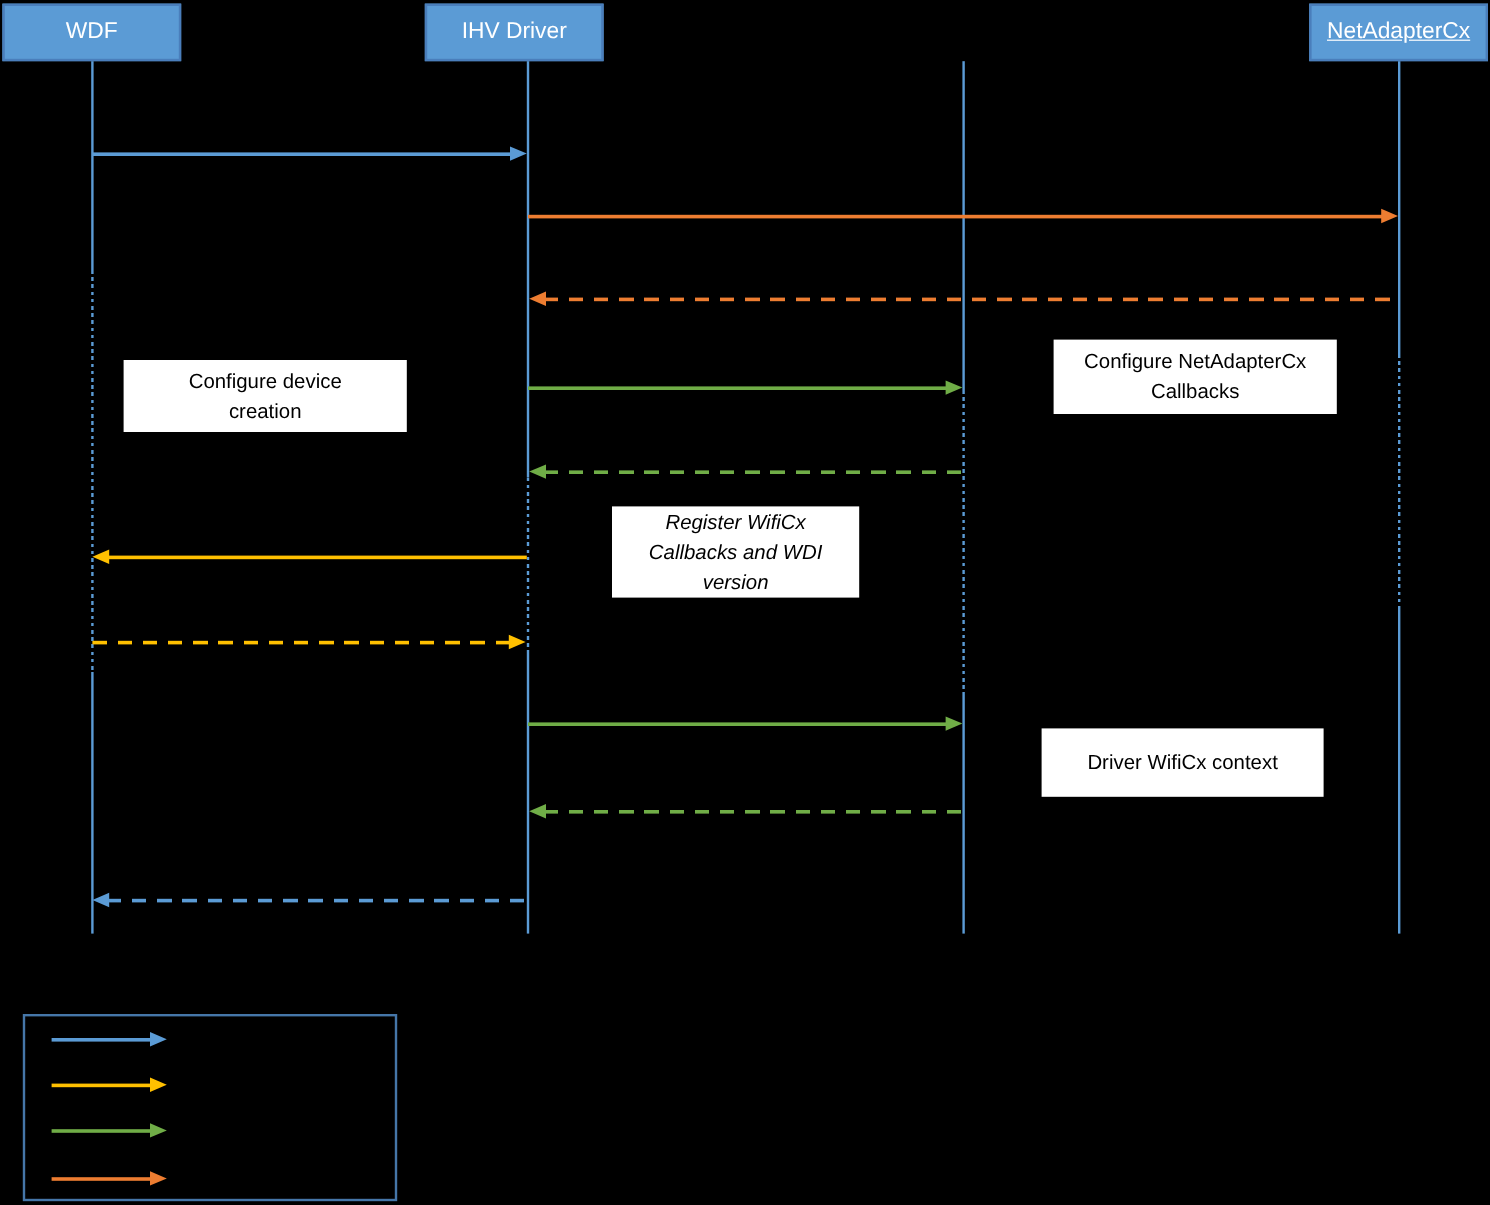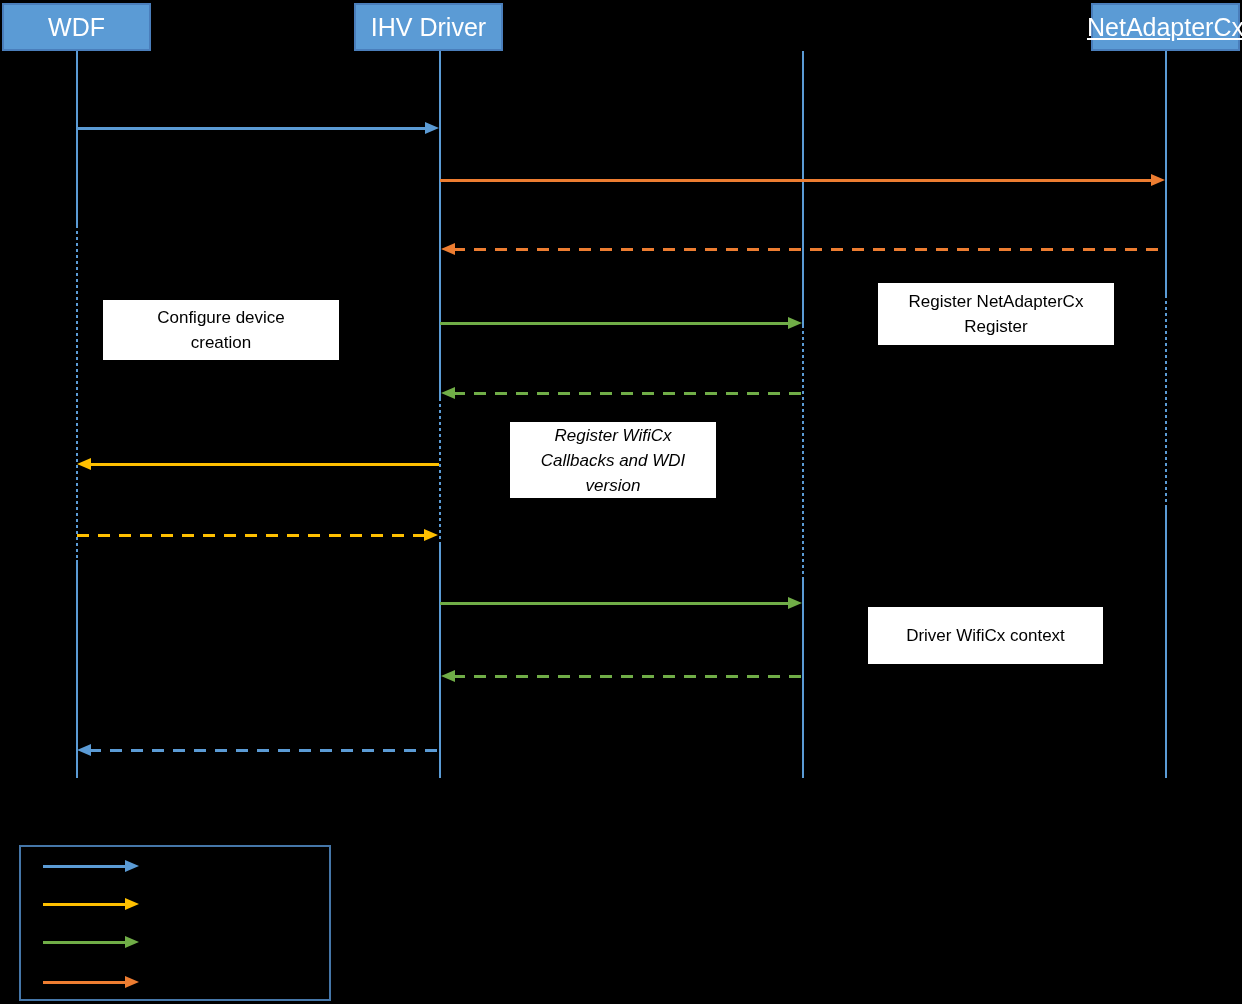--- a/index.html
+++ b/index.html
@@ -18,21 +18,21 @@
     top: 3px;
     width: 149px;
     height: 48px;
     background: #5B9BD5;
     border: 2px solid #4A7EBB;
     box-sizing: border-box;
     display: flex;
     align-items: center;
     justify-content: center;
     color: #FFFFFF;
-    font-size: 25px;
+    font-size: 19px;
   }
 
   
   .lifeline-seg {
     position: absolute;
     width: 2px;
     color: #5B9BD5;
   }
   .lifeline-seg.solid  { background: currentColor; }
   .lifeline-seg.dotted {
@@ -158,21 +158,21 @@
     </div>
   <div class="arrow dashed point-left" style="left:77px;  top:744px; width:362px; color:#5B9BD5;">
       <div class="shaft"></div>
       <div class="tip"></div>
     </div>
 
   <div class="note" style="left:103px; top:300px; width:236px; height:60px;">
     <span class="inner" style="width:170px;">Configure device creation</span>
   </div>
   <div class="note" style="left:878px; top:283px; width:236px; height:62px;">
-    <span class="inner" style="width:200px;">Register NetAdapterCx Register</span>
+    <span class="inner" style="width:200px;">Configure NetAdapterCx Callbacks</span>
   </div>
   <div class="note" style="left:510px; top:422px; width:206px; height:76px;font-style:italic;">
     <span class="inner" style="width:170px;">Register WifiCx Callbacks and WDI version</span>
   </div>
   <div class="note" style="left:868px; top:607px; width:235px; height:57px;">
     <span class="inner">Driver WifiCx context</span>
   </div>
 
   <div class="legend">
     <div class="arrow solid point-right" style="left:22px; top:13px; width:96px; color:#5B9BD5;">

